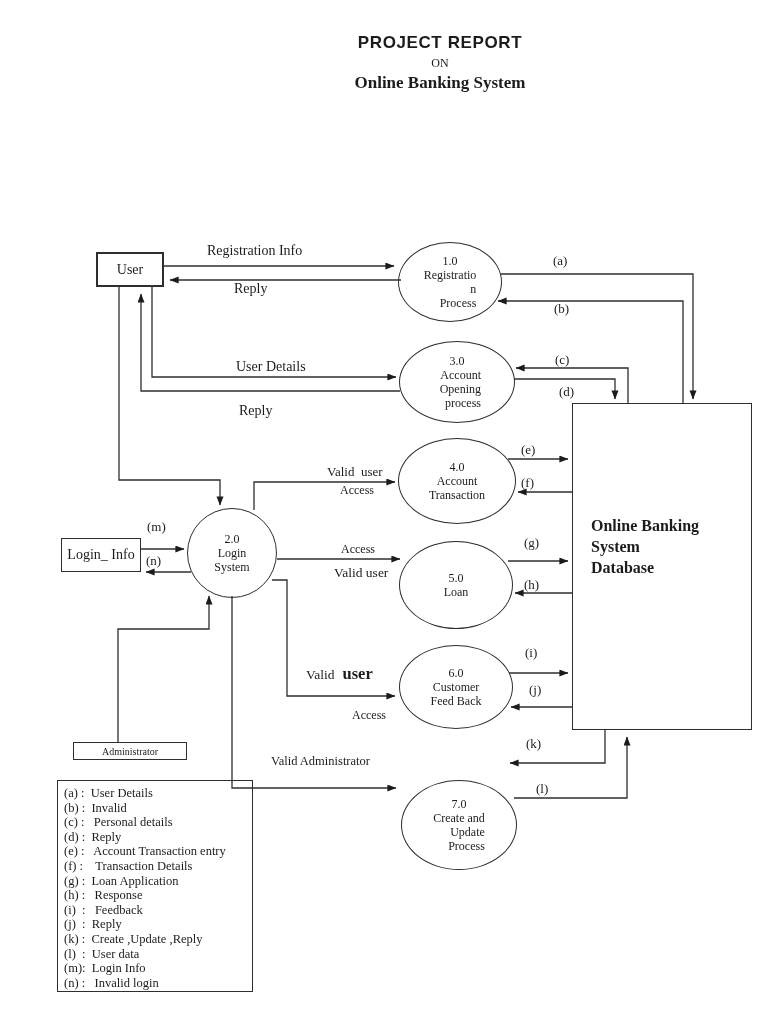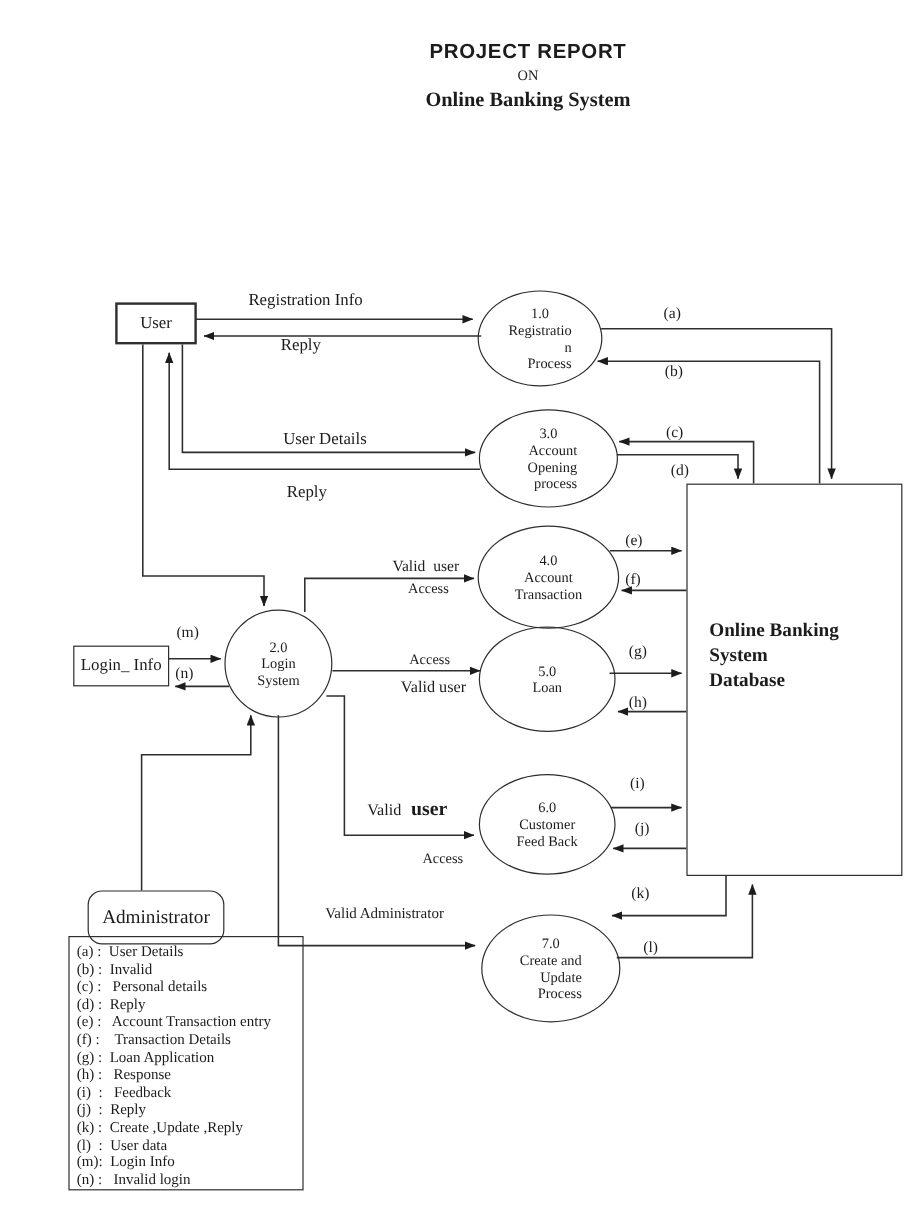--- a/index.html
+++ b/index.html
@@ -7,39 +7,39 @@
         font-family:"Liberation Serif","DejaVu Serif",serif;color:#1c1c1c;}
   
   .title{position:absolute;left:240px;top:33px;width:400px;text-align:center;}
   .t1{font-family:"Liberation Sans","DejaVu Sans",sans-serif;font-weight:bold;font-size:17px;letter-spacing:.6px;}
   .t2{font-size:12px;margin-top:3px;}
   .t3{font-size:17px;font-weight:bold;margin-top:2px;}
   
   .box{position:absolute;border:1.5px solid #2e2e2e;box-sizing:border-box;
        display:flex;align-items:center;justify-content:center;}
   .user-box{left:96px;top:252px;width:68px;height:35px;border-width:2px;font-size:14px;}
-  .admin-box{left:73px;top:742px;width:114px;height:45px;font-size:16px;border-radius:12px;}
+  .admin-box{left:73px;top:742px;width:114px;height:18px;font-size:10px;}
   .logininfo-box{left:61px;top:538px;width:80px;height:34px;font-size:14px;text-align:center;}
   .db-box{left:572px;top:403px;width:180px;height:327px;border-width:1.6px;}
   .legend-box{left:57px;top:780px;width:196px;height:212px;border-width:1.8px;
               display:block;padding:5px 0 0 6px;}
   .legend-box .row{font-size:12.5px;line-height:14.6px;white-space:pre;}
   
   .process{position:absolute;border:1.4px solid #2e2e2e;border-radius:50%;box-sizing:border-box;
            display:flex;flex-direction:column;align-items:center;justify-content:center;
            font-size:12px;line-height:14px;}
   .pname{white-space:pre;text-align:center;}
   .ta-l{text-align:right;}
   .p1{left:398px;top:242px;width:104px;height:80px;}
   .p2{left:187px;top:508px;width:90px;height:90px;}
   .p3{left:399px;top:341px;width:116px;height:82px;}
   .p4{left:398px;top:438px;width:118px;height:86px;}
-  .p5{left:399px;top:522px;width:114px;height:88px;}
+  .p5{left:399px;top:541px;width:114px;height:88px;}
   .p6{left:399px;top:645px;width:114px;height:84px;justify-content:center;}
-  .p7{left:401px;top:762px;width:116px;height:90px;}
+  .p7{left:401px;top:780px;width:116px;height:90px;}
   
   .lbl{position:absolute;white-space:pre;font-size:13px;line-height:15px;}
   .db-text{font-weight:bold;font-size:16px;line-height:21px;white-space:pre-line;}
   .big-user{font-size:16.5px;font-weight:bold;margin-left:8px;}
   svg.wires{position:absolute;left:0;top:0;pointer-events:none;}
 </style>
 </head>
 <body>
 
 <div class="page">

